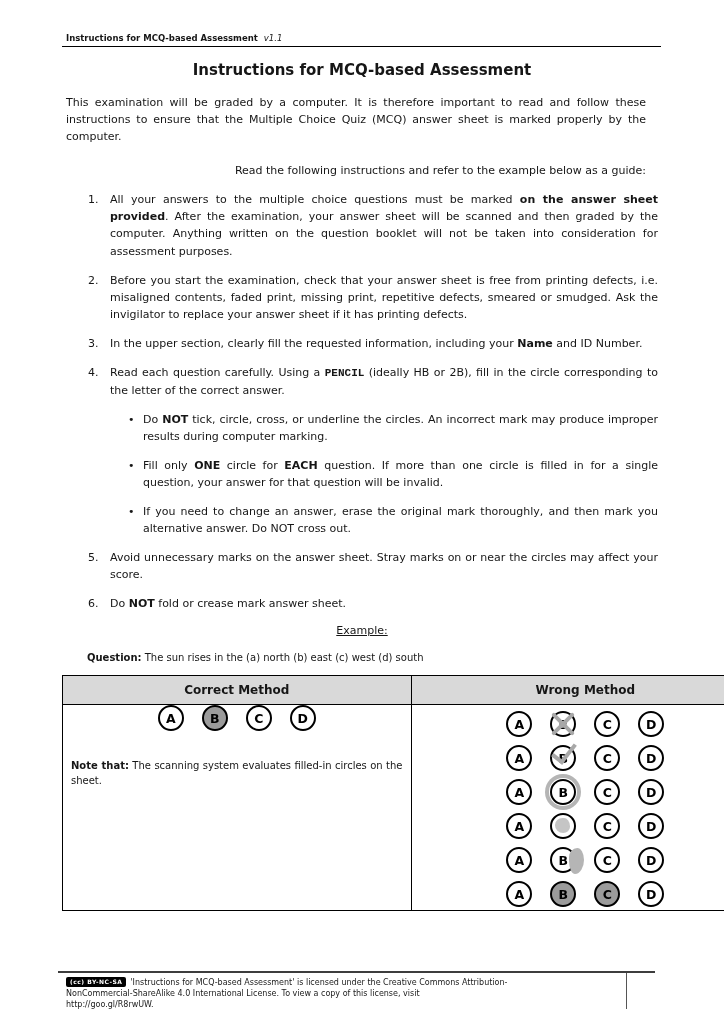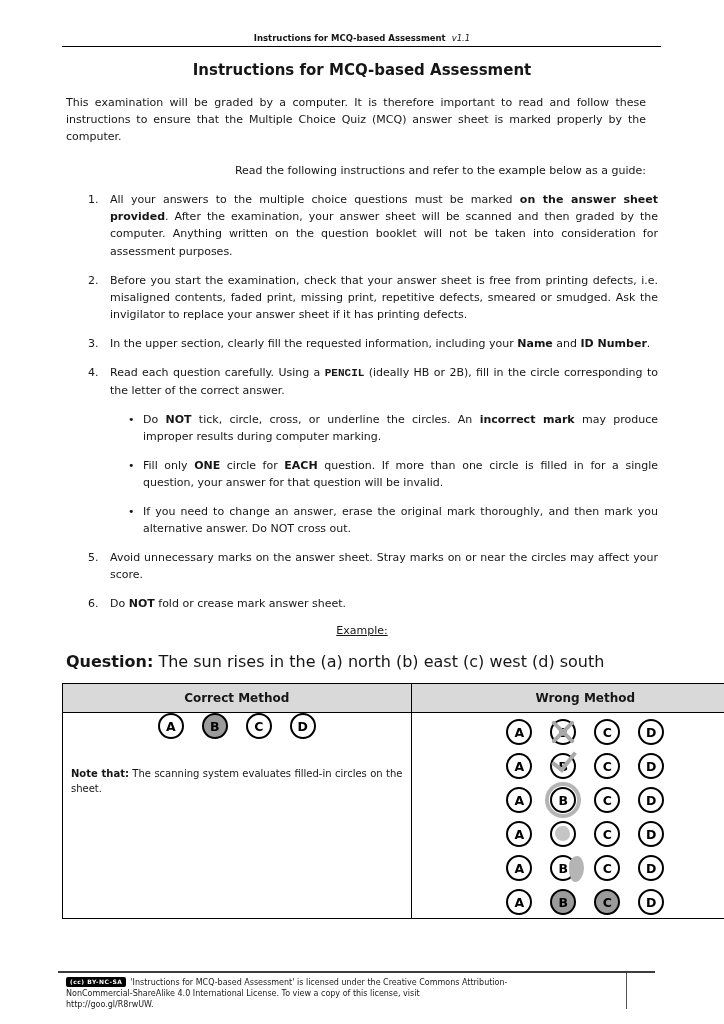--- a/index.html
+++ b/index.html
@@ -14,21 +14,21 @@
     width:724px;height:1024px;
     background:#ffffff;
     font-family:"DejaVu Sans","Liberation Sans",sans-serif;
     color:var(--ink);
     overflow:hidden;
     margin:0 auto;
   }
   
   .running-header{
     padding:33px 66px 0 66px;
-    text-align:center;
+    text-align:left;
     font-size:8.5px;
     line-height:1.2;
   }
   .rh-title{font-weight:bold;}
   .rh-version{font-style:italic;margin-left:6px;}
   .header-rule{
     border:none;border-top:1.5px solid #000;
     margin:3px 63px 0 62px;
   }
   
@@ -52,21 +52,21 @@
   .item-text{flex:1;text-align:justify;}
   .bullet-item{display:flex;margin-top:12px;font-size:11px;line-height:1.55;}
   .bullet{flex:none;width:15px;margin-left:62px;}
   
   .example-label{
     margin-top:12px;
     font-size:11px;
     text-decoration:underline;
     text-align:center;
   }
-  .question-line{margin-top:15px;font-size:16px;}
+  .question-line{margin-top:15px;font-size:10px;margin-left:21px;}
   .q-label{font-weight:bold;}
   
   .method-table{
     margin:12px 0 4px -4px;
     width:698px;
     border-collapse:collapse;
     table-layout:fixed;
   }
   .method-table th,.method-table td{
     border:1.5px solid #000;
@@ -173,30 +173,30 @@
     <div class="list-item">
       <span class="num">1.</span>
       <div class="item-text"><span>All your answers to the multiple choice questions must be marked </span><span style="font-weight: bold;">on the answer sheet provided</span><span>. After the examination, your answer sheet will be scanned and then graded by the computer. Anything written on the question booklet will not be taken into consideration for assessment purposes.</span></div>
     </div>
     <div class="list-item">
       <span class="num">2.</span>
       <div class="item-text"><span>Before you start the examination, check that your answer sheet is free from printing defects, i.e. misaligned contents, faded print, missing print, repetitive defects, smeared or smudged. Ask the invigilator to replace your answer sheet if it has printing defects.</span></div>
     </div>
     <div class="list-item">
       <span class="num">3.</span>
-      <div class="item-text"><span>In the upper section, clearly fill the requested information, including your </span><span style="font-weight: bold;">Name</span><span> and </span><span style="font-weight: bold;">ID Number</span><span>.</span></div>
+      <div class="item-text"><span>In the upper section, clearly fill the requested information, including your </span><span style="font-weight: bold;">Name</span><span> and </span><span style="font-weight: normal;">ID Number</span><span>.</span></div>
     </div>
     <div class="list-item">
       <span class="num">4.</span>
       <div class="item-text"><span>Read each question carefully. Using a </span><span style="font-weight: bold; font-family: Liberation Mono, monospace;">PENCIL</span><span> (ideally HB or 2B), fill in the circle corresponding to the letter of the correct answer.</span></div>
     </div>
 
     <div class="bullet-item">
       <span class="bullet">•</span>
-      <div class="item-text"><span>Do </span><span style="font-weight: bold;">NOT</span><span> tick, circle, cross, or underline the circles. An </span><span style="font-weight: bold; margin-top: 12px;">incorrect mark</span><span> may produce improper results during computer marking.</span></div>
+      <div class="item-text"><span>Do </span><span style="font-weight: bold;">NOT</span><span> tick, circle, cross, or underline the circles. An </span><span style="font-weight: normal; margin-top: 12px;">incorrect mark</span><span> may produce improper results during computer marking.</span></div>
     </div>
     <div class="bullet-item">
       <span class="bullet">•</span>
       <div class="item-text"><span>Fill only </span><span style="font-weight: bold;">ONE</span><span> circle for </span><span style="font-weight: bold;">EACH</span><span> question. If more than one circle is filled in for a single question, your answer for that question will be invalid.</span></div>
     </div>
     <div class="bullet-item">
       <span class="bullet">•</span>
       <div class="item-text"><span>If you need to change an answer, erase the original mark thoroughly, and then mark you alternative answer. Do NOT cross out.</span></div>
     </div>
 

